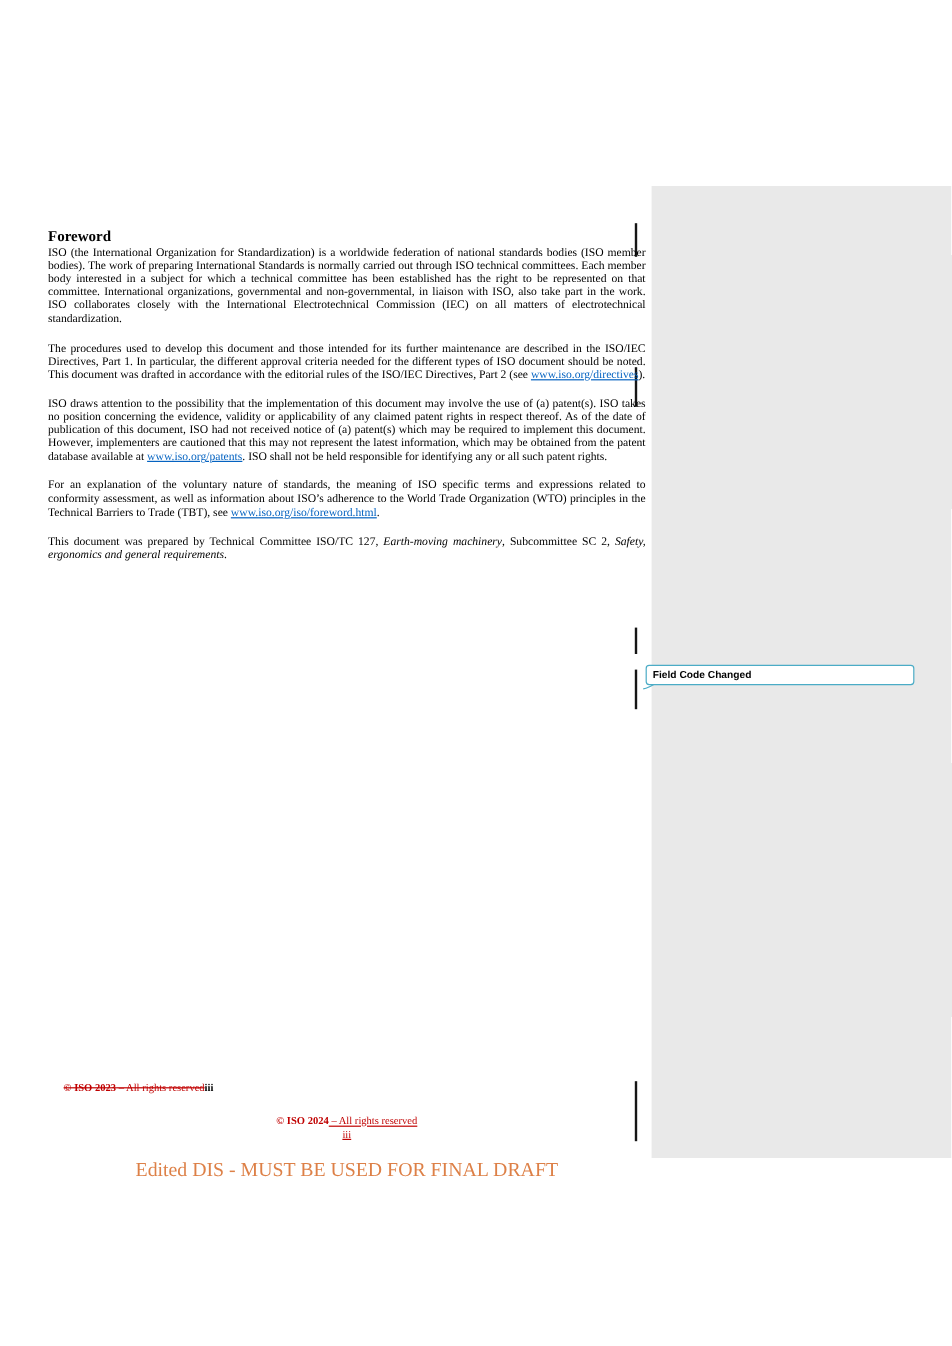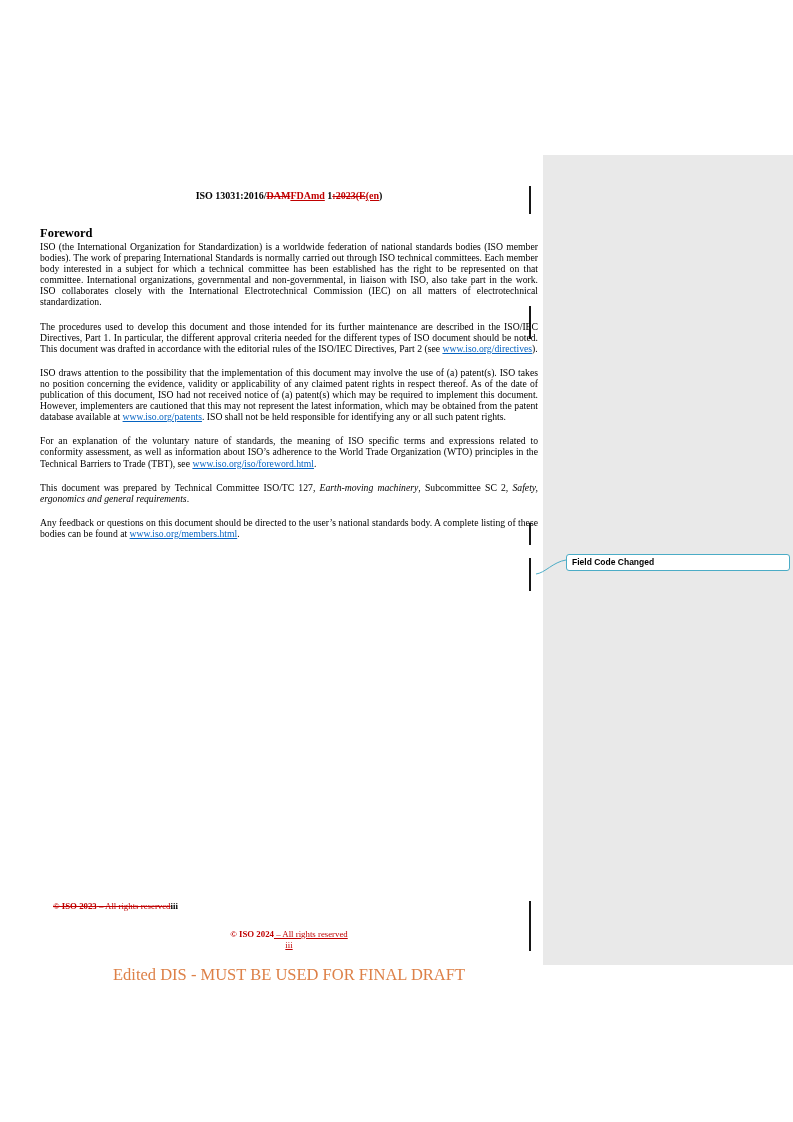--- a/index.html
+++ b/index.html
@@ -17,21 +17,21 @@
   .foreword-heading { font-size:12.5px; font-weight:bold; }
   .para { font-size:9.7px; line-height:11.1px; text-align:justify; margin-bottom:13px; }
   .run-del  { color:var(--revision-red,#c00000); text-decoration:line-through; }
   .run-delb { color:var(--revision-red,#c00000); text-decoration:line-through; font-weight:bold; }
   .run-ins  { color:var(--revision-red,#c00000); text-decoration:underline; }
   .run-insb { color:var(--revision-red,#c00000); font-weight:bold; }
   .run-link { color:var(--link-blue,#0563c1); text-decoration:underline; cursor:pointer; }
   .run-i { font-style:italic; }
   .change-bar { position:absolute; left:529px; width:1.5px; background:#161616; }
   .comment-box {
-    position:absolute; left:566px; top:554px; width:224px; height:17px;
+    position:absolute; left:538px; top:554px; width:224px; height:17px;
     background:#ffffff; border:1px solid var(--comment-blue,#4bacc6); border-radius:3px;
     font-family:"Liberation Sans", sans-serif; font-size:8.5px; font-weight:bold;
     line-height:14px; padding-left:5px; color:#000;
   }
   .connector { position:absolute; left:531px; top:553px; width:36px; height:26px; }
   .connector path { stroke:var(--comment-blue,#4bacc6); stroke-width:1; fill:none; }
   .footer-row {
     position:absolute; left:53px; top:901px; width:498px;
     display:flex; justify-content:flex-start; font-size:8.8px;
   }
@@ -50,28 +50,26 @@
 
   <div class="markup-area"></div>
 
   <div class="change-bar" style="top:186px;height:28px"></div>
   <div class="change-bar" style="top:306px;height:33px"></div>
   <div class="change-bar" style="top:523px;height:22px"></div>
   <div class="change-bar" style="top:558px;height:33px"></div>
   <div class="change-bar" style="top:901px;height:50px"></div>
 
   <div class="content">
-    <div class="doc-header"><span class="run-n">ISO 13031:2016/</span><span class="run-del">DAM</span><span class="run-ins">FDAmd</span><span class="run-n"> 1</span><span class="run-del">:2023(E</span><span class="run-ins">(en</span><span class="run-n">)</span></div>
     <div class="foreword-heading">Foreword</div>
     <div class="para"><span class="run-n">ISO (the International Organization for Standardization) is a worldwide federation of national standards bodies (ISO member bodies). The work of preparing International Standards is normally carried out through ISO technical committees. Each member body interested in a subject for which a technical committee has been established has the right to be represented on that committee. International organizations, governmental and non-governmental, in liaison with ISO, also take part in the work. ISO collaborates closely with the International Electrotechnical Commission (IEC) on all matters of electrotechnical standardization.</span></div>
     <div class="para"><span class="run-n">The procedures used to develop this document and those intended for its further maintenance are described in the ISO/IEC Directives, Part 1. In particular, the different approval criteria needed for the different types of ISO document should be noted. This document was drafted in accordance with the editorial rules of the ISO/IEC Directives, Part 2 (see </span><span class="run-link">www.iso.org/directives</span><span class="run-n">).</span></div>
     <div class="para"><span class="run-n">ISO draws attention to the possibility that the implementation of this document may involve the use of (a) patent(s). ISO takes no position concerning the evidence, validity or applicability of any claimed patent rights in respect thereof. As of the date of publication of this document, ISO had not received notice of (a) patent(s) which may be required to implement this document. However, implementers are cautioned that this may not represent the latest information, which may be obtained from the patent database available at </span><span class="run-link">www.iso.org/patents</span><span class="run-n">. ISO shall not be held responsible for identifying any or all such patent rights.</span></div>
     <div class="para"><span class="run-n">For an explanation of the voluntary nature of standards, the meaning of ISO specific terms and expressions related to conformity assessment, as well as information about ISO’s adherence to the World Trade Organization (WTO) principles in the Technical Barriers to Trade (TBT), see </span><span class="run-link">www.iso.org/iso/foreword.html</span><span class="run-n">.</span></div>
     <div class="para"><span class="run-n">This document was prepared by Technical Committee ISO/TC 127, </span><span class="run-i">Earth-moving machinery</span><span class="run-n">, Subcommittee SC 2, </span><span class="run-i">Safety, ergonomics and general requirements</span><span class="run-n">.</span></div>
-    <div class="para"><span class="run-n">Any feedback or questions on this document should be directed to the user’s national standards body. A complete listing of these bodies can be found at </span><span class="run-link">www.iso.org/members.html</span><span class="run-n">.</span></div>
   </div>
 
   <svg class="connector" viewBox="0 0 36 26" aria-hidden="true">
     <path d="M5 21 C 14 20, 22 9, 35 7"></path>
   </svg>
 
   <div class="comment-box">
     <span>Field Code Changed</span>
   </div>
 

